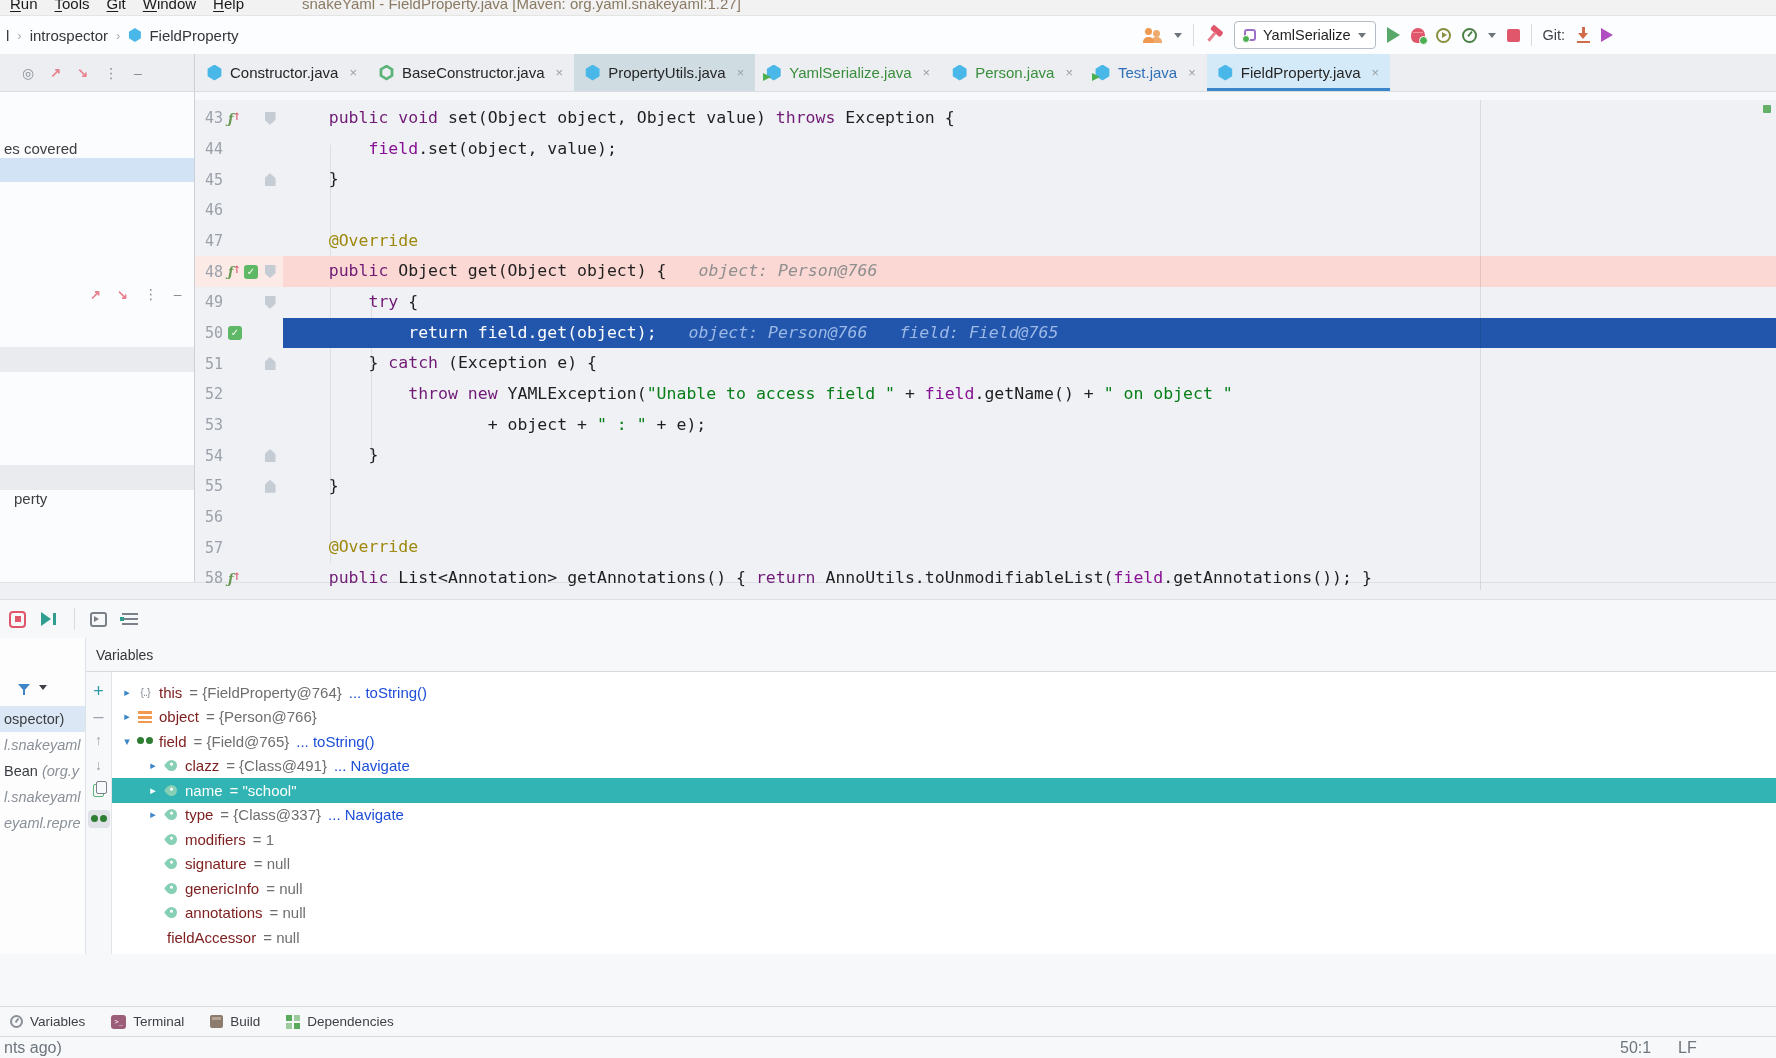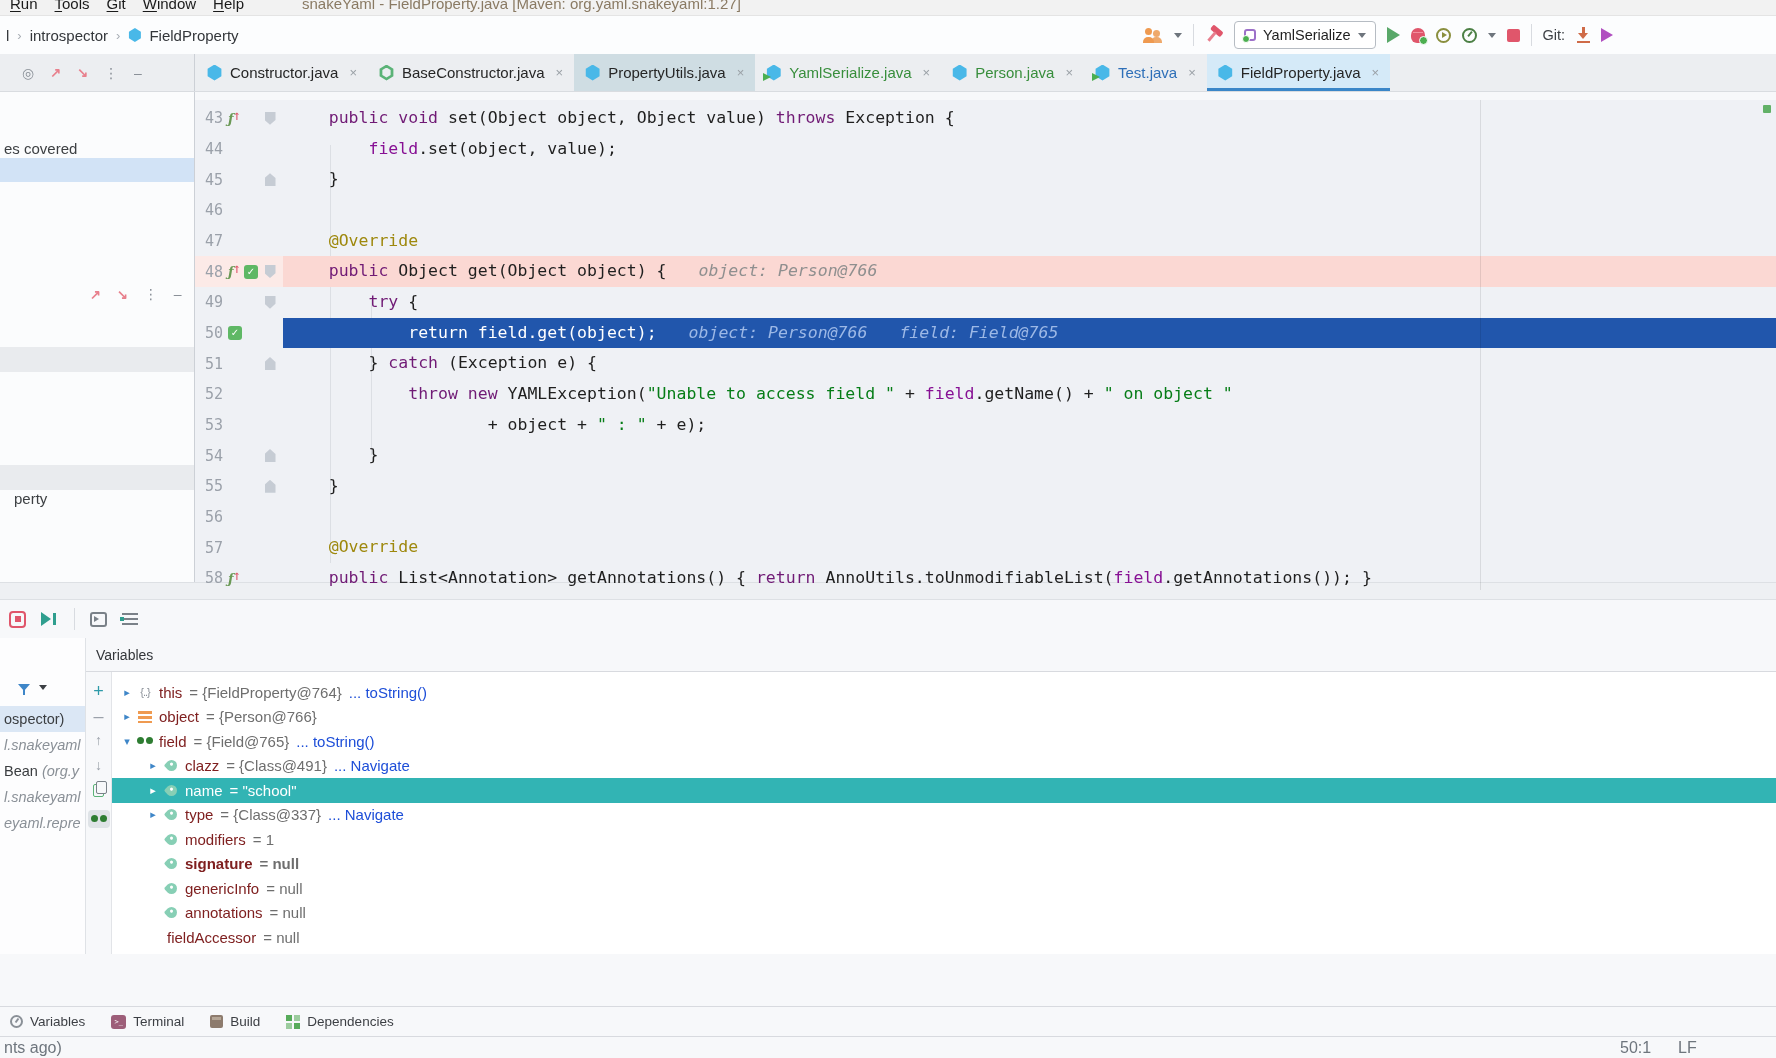--- a/index.html
+++ b/index.html
@@ -535,21 +535,21 @@
               <span class="var-link">... Navigate</span>
             </div>
             <div class="var-row" style="padding-left: 32px;">
               <span class="chev"></span>
               <span class="var-icon-slot">
                 <span class="icon-tag"></span>
               </span>
               <span class="var-name">modifiers</span>
               <span class="var-val">= 1</span>
             </div>
-            <div class="var-row" style="padding-left: 32px; font-weight: bold;">
+            <div class="var-row" style="padding-left: 32px;">
               <span class="chev"></span>
               <span class="var-icon-slot">
                 <span class="icon-tag"></span>
               </span>
               <span class="var-name">signature</span>
               <span class="var-val">= null</span>
             </div>
             <div class="var-row" style="padding-left: 32px;">
               <span class="chev"></span>
               <span class="var-icon-slot">

